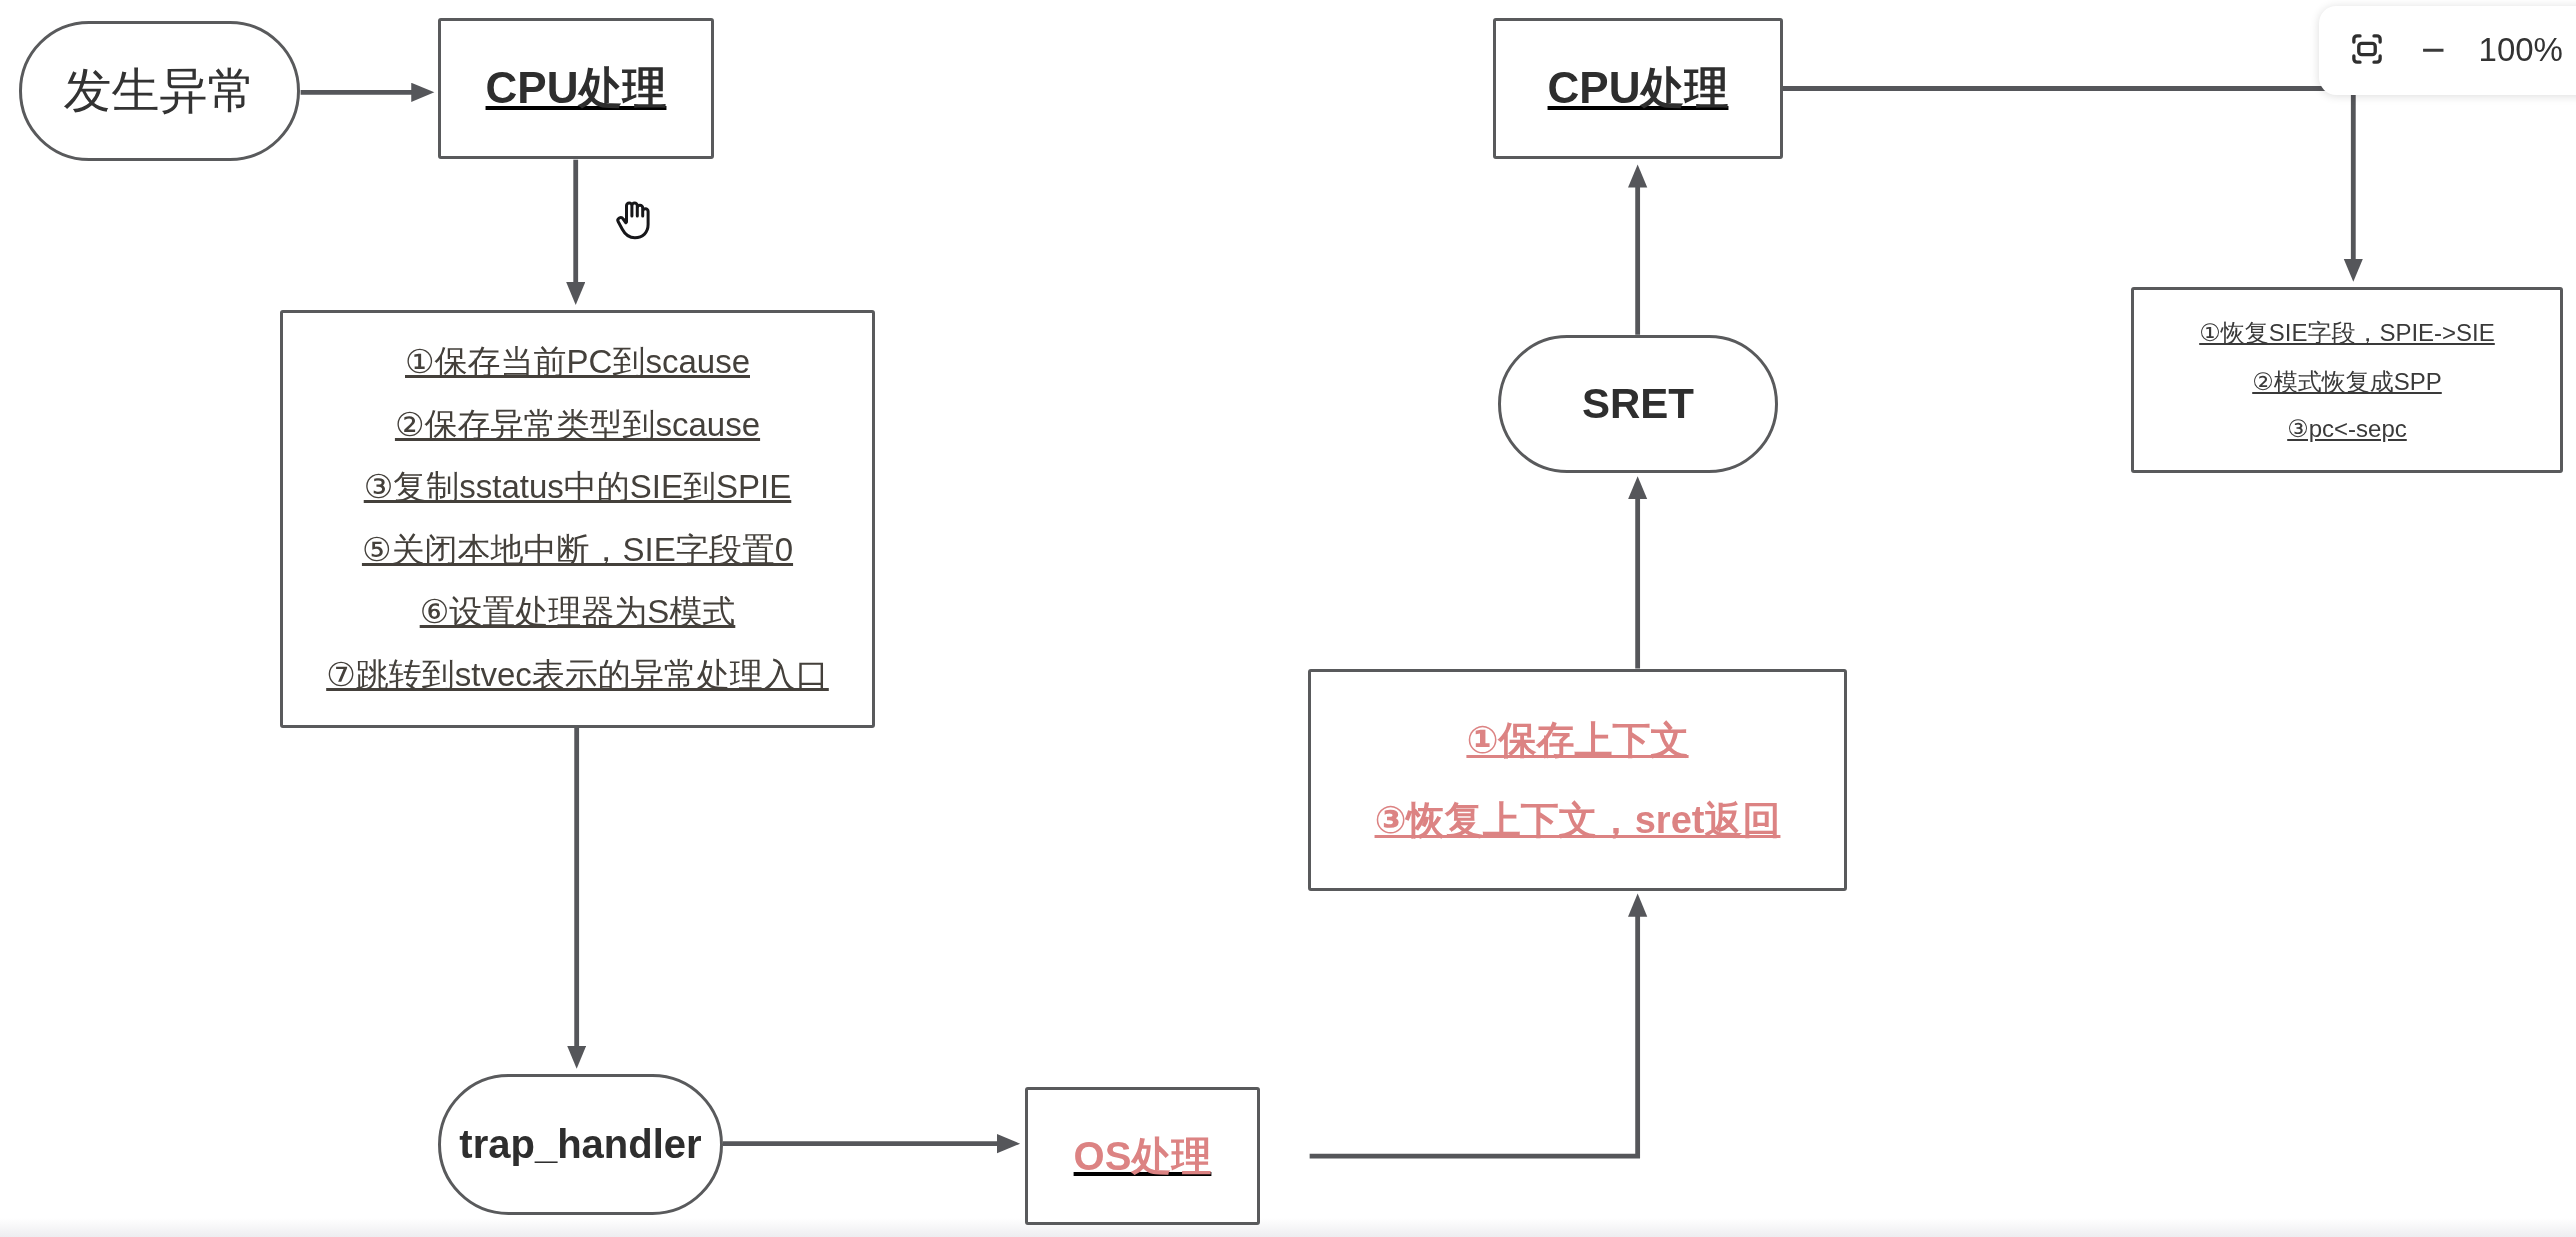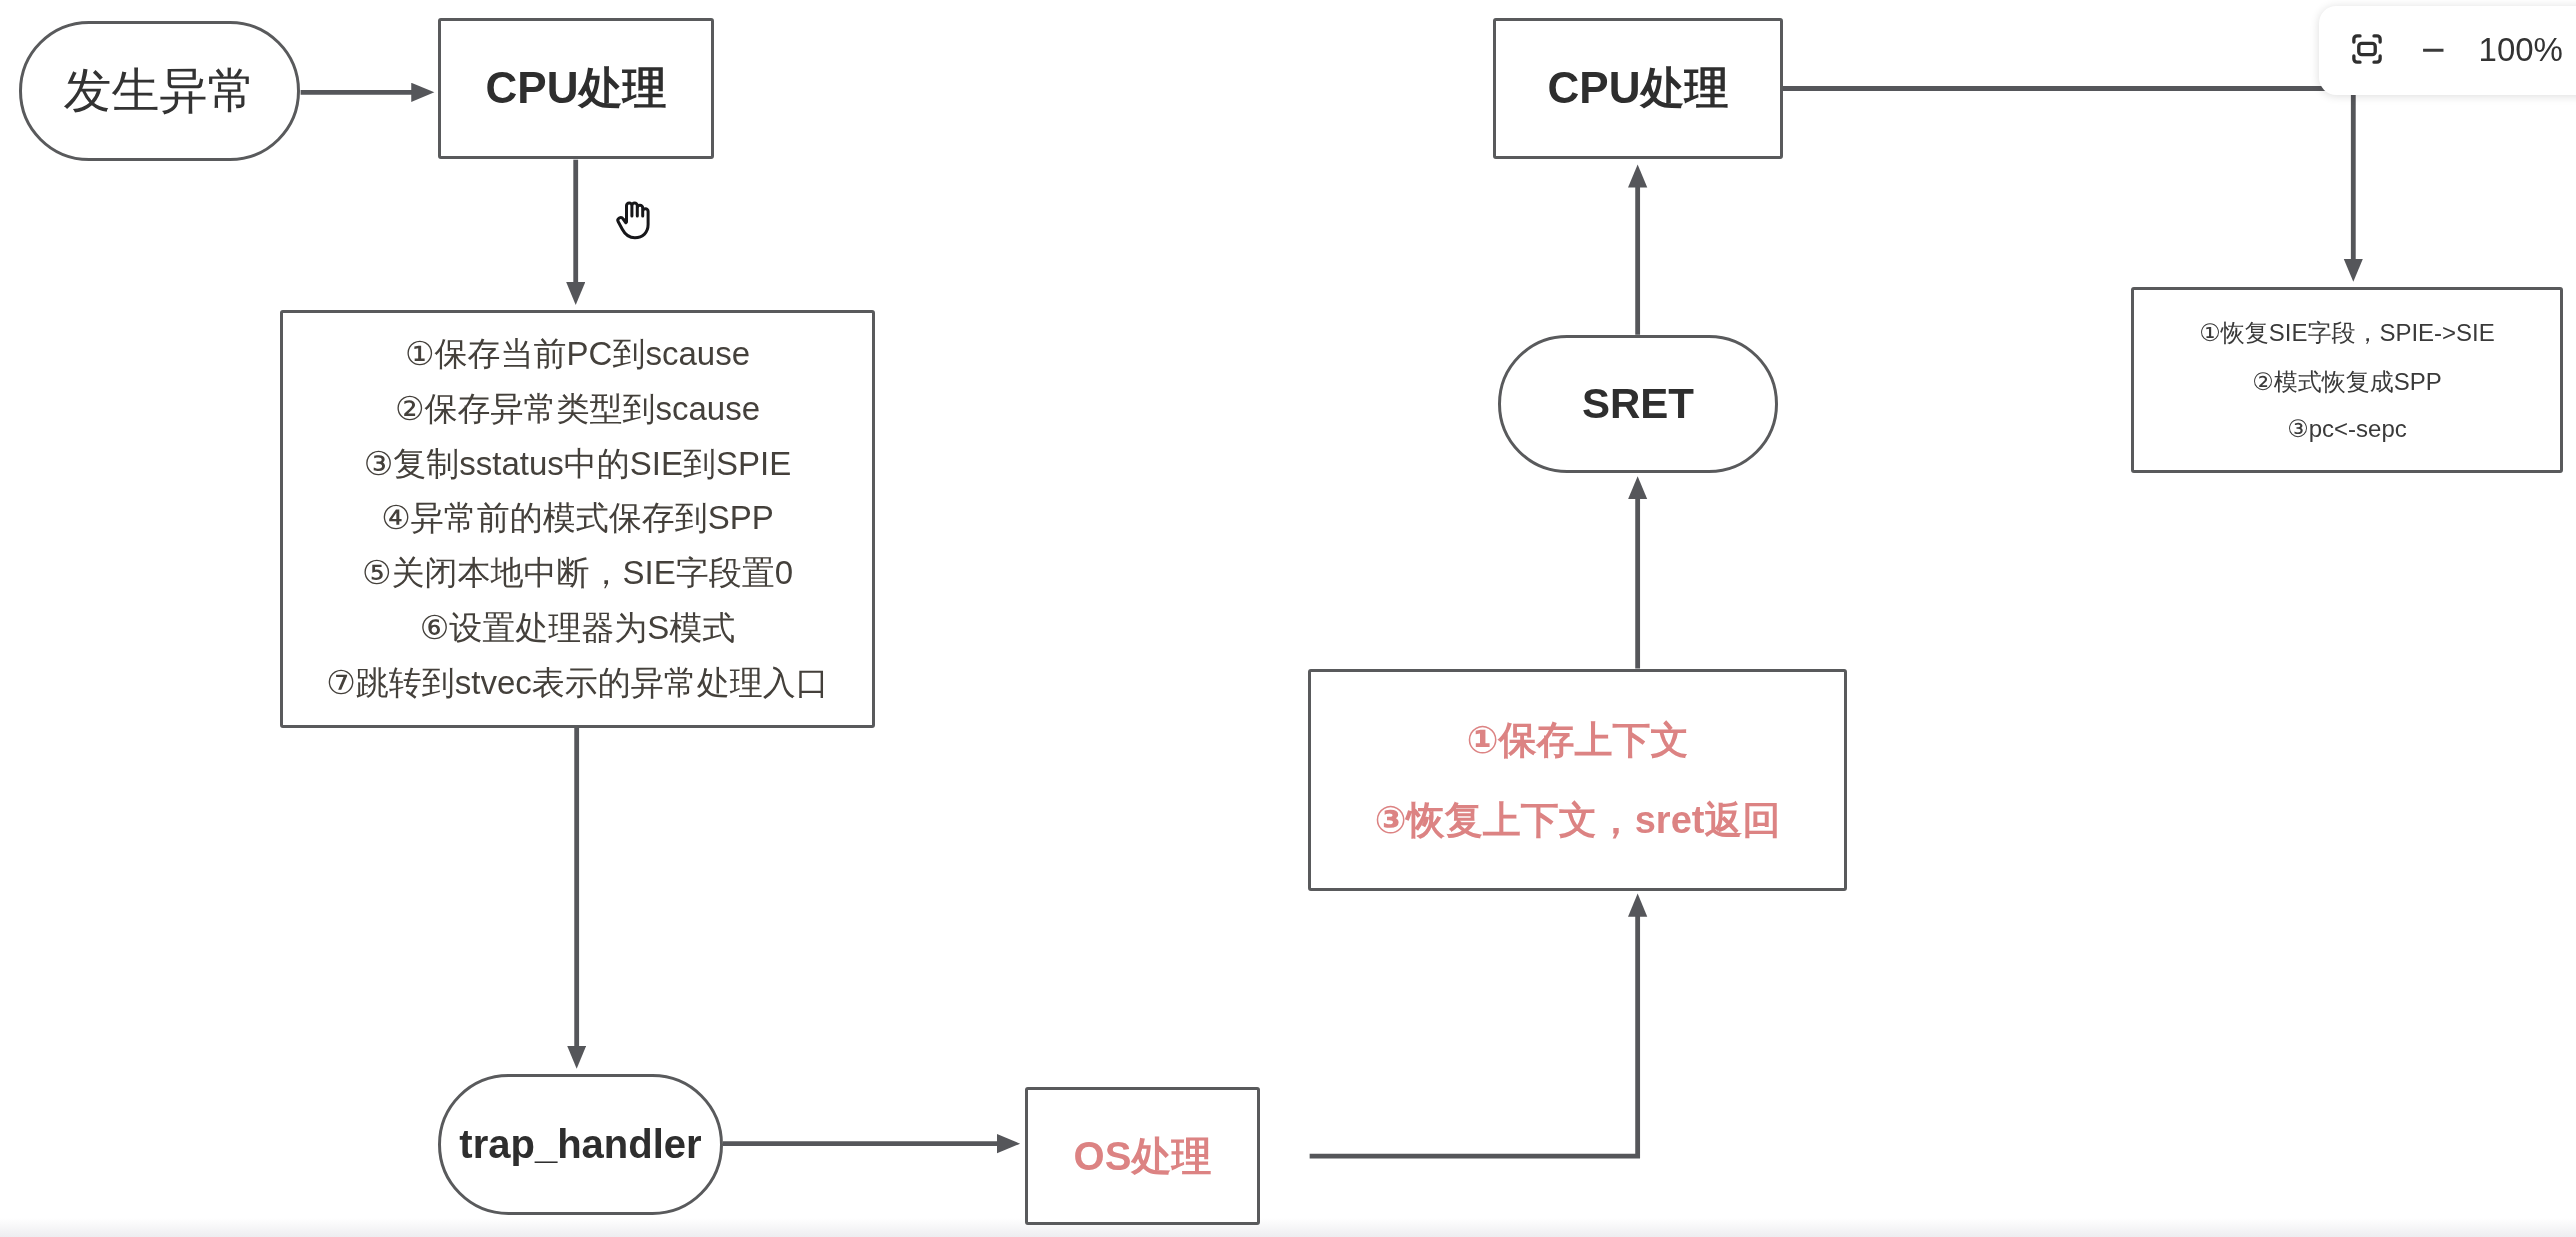--- a/index.html
+++ b/index.html
@@ -3,21 +3,21 @@
 <meta charset="utf-8">
 <style>
   html,body{margin:0;padding:0;background:#fff;}
   .screen{position:relative;width:2576px;height:1237px;background:#ffffff;overflow:hidden;
           font-family:"Liberation Sans","DejaVu Sans",sans-serif;}
   
   #wires{position:absolute;left:0;top:0;z-index:1;}
   
   .node{position:absolute;z-index:2;display:flex;align-items:center;justify-content:center;
         background:#ffffff;border:3.8px solid #595a5c;box-sizing:border-box;text-align:center;}
-  .rect{border-radius:2.9px;}
+  .rect{border-radius:2.9px;text-decoration:underline;}
   .pill{border-radius:73px;}
   .label-black{color:#2e2e2e;font-weight:700;}
   .label-plain{color:#333333;font-weight:400;}
   .label-red{color:#dc8383;font-weight:700;}
   .steps{flex-direction:column;justify-content:space-evenly;}
   .steps div{width:100%;}
   
   #n-start{left:19px;top:21px;width:281px;height:140px;font-size:48px;}
   #n-cpu-left{left:438px;top:18.3px;width:276px;height:141px;font-size:44px;}
   #n-cpu-steps{left:280px;top:310px;width:595px;height:418px;font-size:33px;color:#44403b;padding:9.6px 5.8px;}
@@ -69,21 +69,20 @@
   </div>
 
   <div class="node rect" id="n-cpu-left">
     <span class="label-black">CPU处理</span>
   </div>
 
   <div class="node rect steps" id="n-cpu-steps">
     <div>①保存当前PC到scause</div>
     <div>②保存异常类型到scause</div>
     <div>③复制sstatus中的SIE到SPIE</div>
-    <div>④异常前的模式保存到SPP</div>
     <div>⑤关闭本地中断，SIE字段置0</div>
     <div>⑥设置处理器为S模式</div>
     <div>⑦跳转到stvec表示的异常处理入口</div>
   </div>
 
   <div class="node pill" id="n-trap">
     <span class="label-black">trap_handler</span>
   </div>
 
   <div class="node rect" id="n-os">

